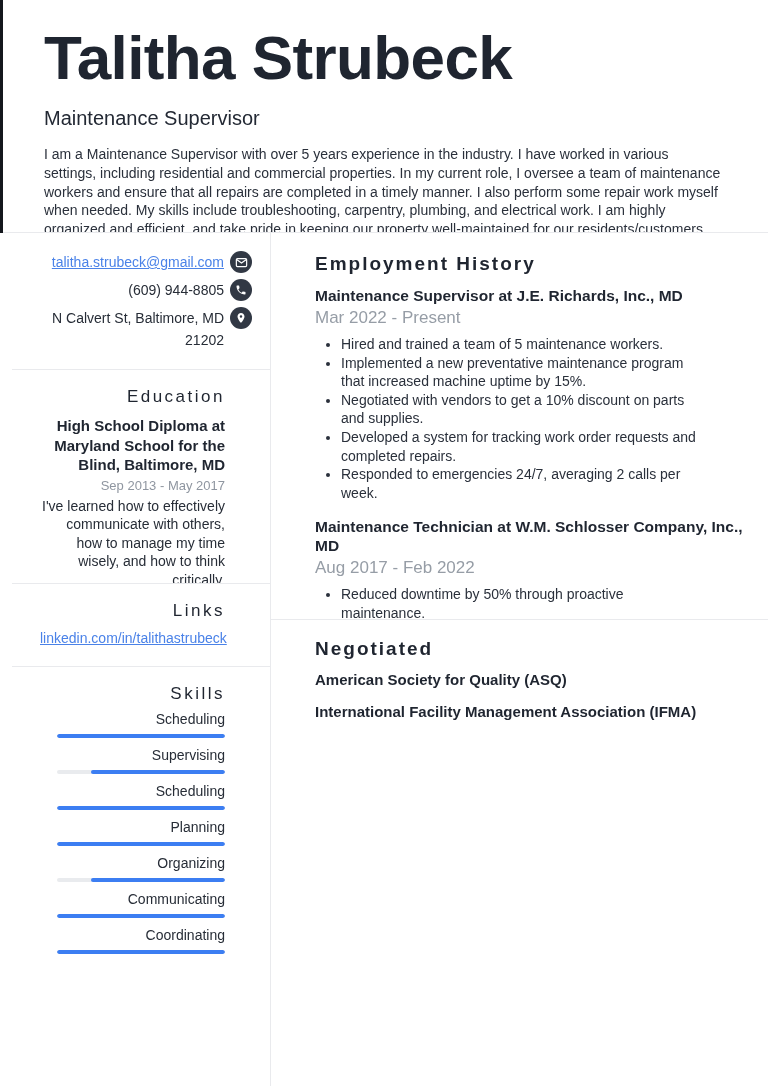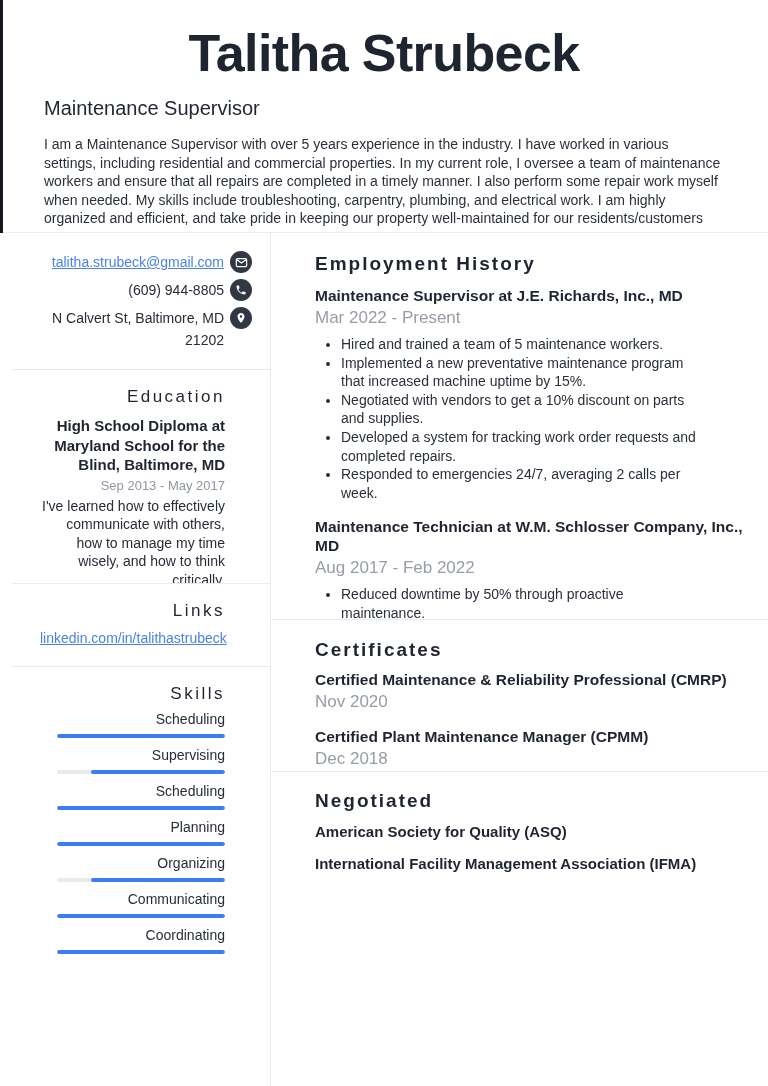--- a/index.html
+++ b/index.html
@@ -6,21 +6,21 @@
   html,body { background:#ffffff; }
   body {
     width:768px; height:1086px; margin:0 auto; position:relative;
     font-family:"Liberation Sans","DejaVu Sans",sans-serif;
     color:#272d37; overflow:hidden;
   }
   .accent-strip { position:absolute; left:0; top:0; width:3px; height:233px; background:#14171d; }
 
   
   .header { height:233px; padding:26px 44px 0 44px; border-bottom:1px solid #e9eaed; overflow:hidden; }
-  .name { font-size:52px; font-weight:700; letter-spacing:-0.6px; line-height:1.04; color:#1f2530;text-align:center; }
+  .name { font-size:62px; font-weight:700; letter-spacing:-0.6px; line-height:1.04; color:#1f2530; }
   .headline { font-size:20px; font-weight:400; color:#232934; margin-top:17px; }
   .summary { font-size:14px; line-height:18.6px; color:#2a303b; margin-top:15px; }
 
   
   .content-row { display:flex; height:853px; }
   .sidebar { width:271px; flex:0 0 271px; border-right:1px solid #e9eaed;padding-left:12px; }
   .main { flex:1; min-width:0; }
 
   
   .side-section { overflow:hidden; }
@@ -195,31 +195,20 @@
         <div class="job-title">Maintenance Technician at W.M. Schlosser Company, Inc., MD</div>
         <div class="job-dates">Aug 2017 - Feb 2022</div>
         <ul class="bullets">
           <li>Reduced downtime by 50% through proactive maintenance.</li>
           <li>Cut costs by 10% by negotiating better rates with suppliers.</li>
 
         </ul>
       </div>
     </div>
 
-    <div class="main-section sec-certs">
-      <div class="main-heading">Certificates</div>
-      <div class="cert">
-        <div class="cert-title">Certified Maintenance &amp; Reliability Professional (CMRP)</div>
-        <div class="cert-date">Nov 2020</div>
-      </div>
-      <div class="cert">
-        <div class="cert-title">Certified Plant Maintenance Manager (CPMM)</div>
-        <div class="cert-date">Dec 2018</div>
-      </div>
-    </div>
 
     <div class="main-section sec-memberships">
       <div class="main-heading">Negotiated</div>
       <div class="member">American Society for Quality (ASQ)</div>
       <div class="member">International Facility Management Association (IFMA)</div>
     </div>
 
   </div>
 </div>
 

